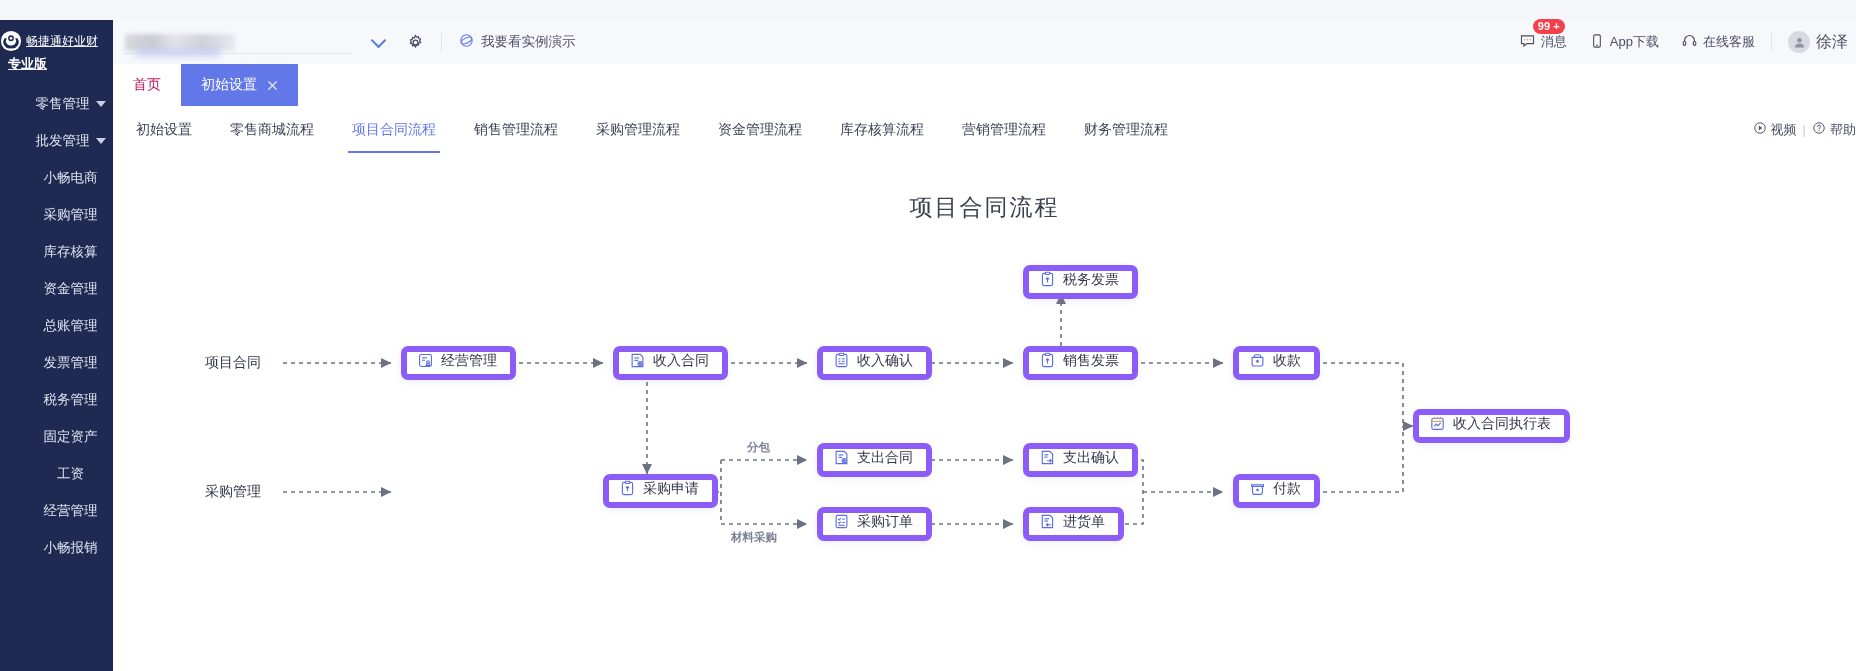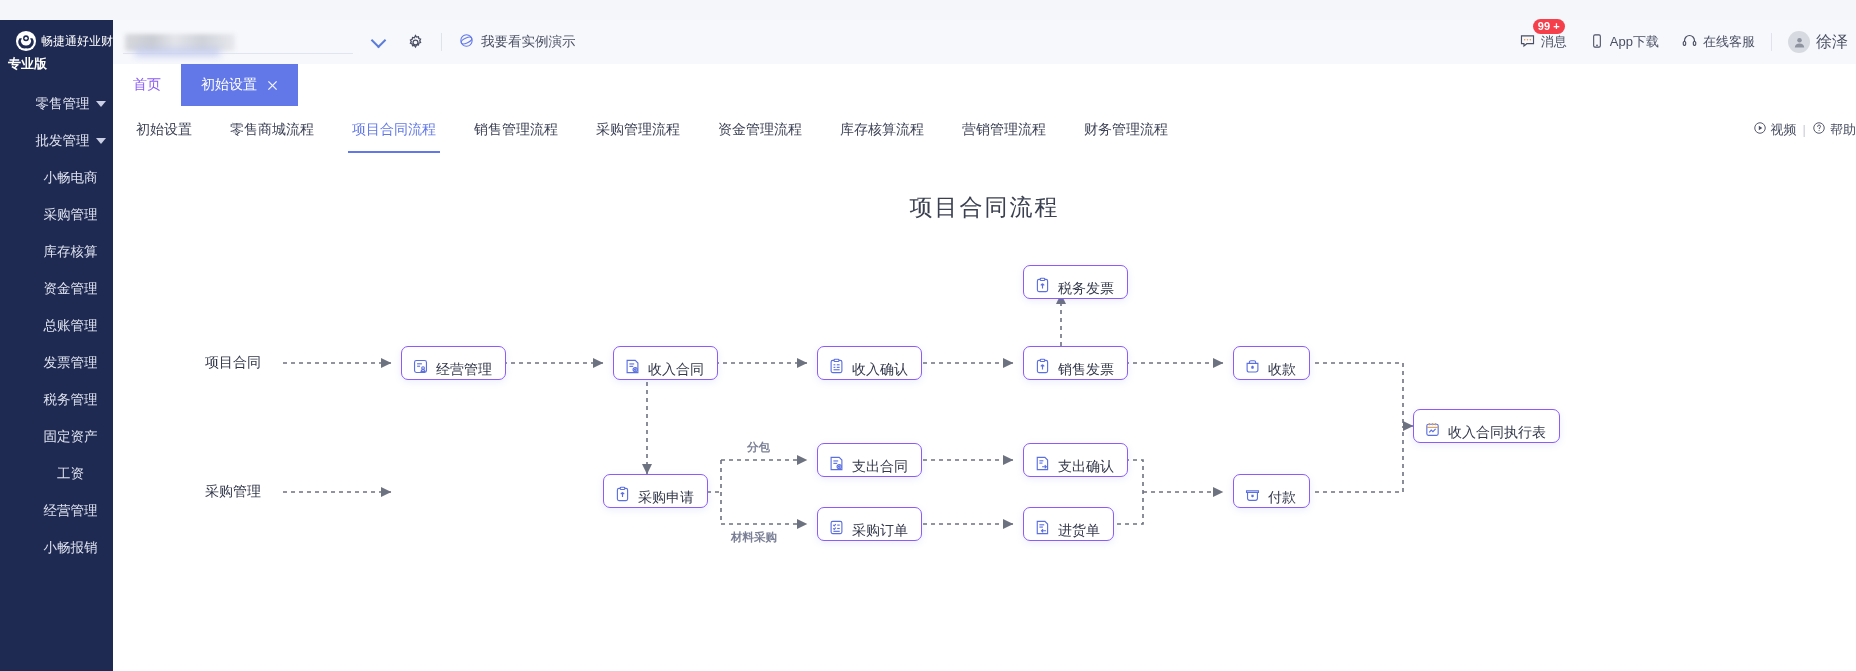--- a/index.html
+++ b/index.html
@@ -14,21 +14,21 @@
   
   #sidebar {
     position: absolute; left: 0; top: 20px;
     width: 113px; height: 651px;
     background: #1f2a52;
     color: #e8ebf5;
     overflow: hidden;
   }
   .brand {
     padding: 10px 0 6px 0;
-    display: flex; flex-direction: column; align-items: flex-end;
+    display: flex; flex-direction: column; align-items: flex-start; text-decoration: underline;
   }
   .brand-row { display: flex; align-items: center; gap: 4px; }
   .brand-logo { width: 22px; height: 22px; flex: none; }
   .brand-name {
     font-size: 12px; color: #ffffff; letter-spacing: 0px; white-space: nowrap;
   }
   .brand-sub {
     align-self: flex-start; margin-left: 8px; margin-top: 3px;
     font-size: 13px; color: #ffffff; font-weight: bold;
   }
@@ -83,21 +83,21 @@
   }
   .user-name { font-size: 16px; color: #4a4f63; }
 
   
   #tabstrip {
     position: absolute; left: 113px; top: 64px; right: 0; height: 42px;
     background: #ffffff; display: flex; align-items: flex-end;
   }
   .ptab {
     height: 42px; display: flex; align-items: center; justify-content: center;
-    font-size: 14px; padding: 0 20px; color: #8b5cf6; cursor: pointer;
+    font-size: 14px; padding: 0 20px; color: #be185d; cursor: pointer;
   }
   .ptab.active { background: #6278e8; color: #ffffff; }
   .ptab .tclose { margin-left: 10px; font-size: 14px; opacity: .95; }
 
   
   #subtabs {
     position: absolute; left: 113px; top: 106px; right: 0; height: 48px;
     background: #ffffff;
     display: flex; align-items: center;
     border-bottom: 1px solid #ffffff;
@@ -124,23 +124,23 @@
     background: #ffffff; overflow: hidden;
   }
   #title {
     position: absolute; left: 0; right: 0; top: 38px;
     text-align: center; font-size: 23px; color: #3b4050; letter-spacing: 2px;
   }
   #flow { position: absolute; left: 0; top: 0; width: 1743px; height: 517px; }
 
   .node {
     position: absolute; height: 34px;
-    background: #ffffff; border: 1px solid #8b5cf6; border-radius: 7px;
+    background: #ffffff; border: 6px solid #8b5cf6; border-radius: 7px;
     box-shadow: 0 2px 7px rgba(98,120,232,0.13);
-    display: flex; align-items: flex-end; gap: 7px;
+    display: flex; align-items: flex-start; gap: 7px;
     padding: 0 13px 0 10px; cursor: pointer; white-space: nowrap;
   }
   .node .nlabel { font-size: 14px; color: #32374a; }
   .node svg { flex: none; }
 
   .rowlabel { position: absolute; font-size: 14px; color: #32374a; white-space: nowrap; }
   .edgelabel { position: absolute; font-size: 11.5px; color: #7b8096; white-space: nowrap; font-weight: bold; }
 
   svg.wires { position: absolute; left: 0; top: 0; width: 1743px; height: 517px; pointer-events: none; }
 </style>

